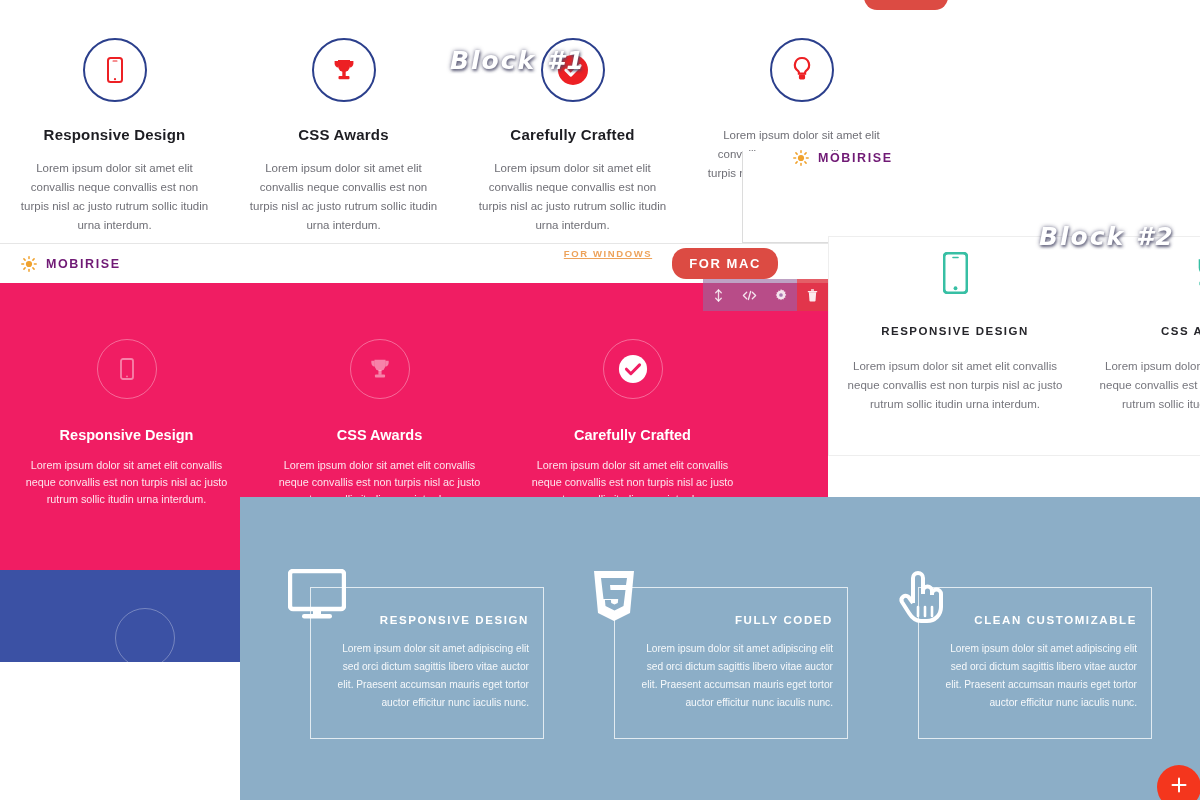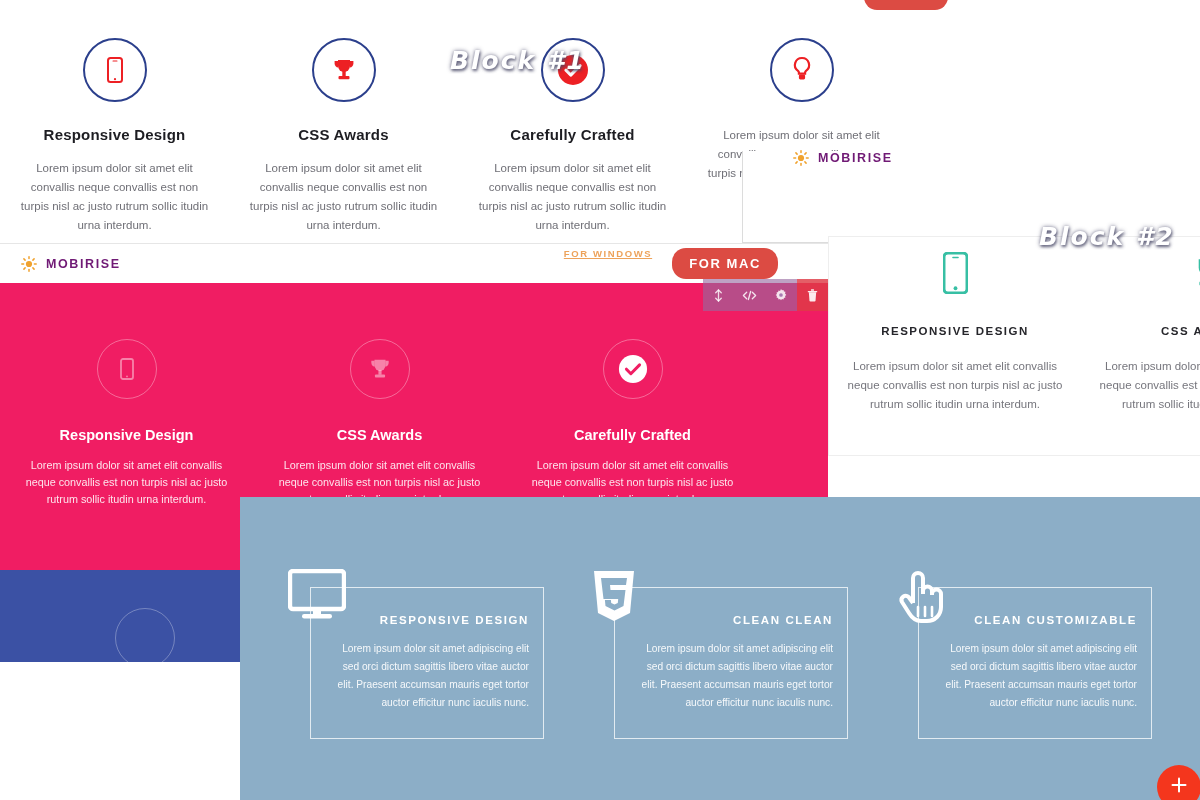--- a/index.html
+++ b/index.html
@@ -404,21 +404,21 @@
       </div>
 
       <div class="b4-col">
         <span class="b4-icon">
           <svg width="44" height="54" viewBox="0 0 44 54">
               <path d="M2 2h40l-4 42-16 8-16-8L2 2z" fill="#fff"></path>
               <path d="M9 9h26l-1 7H18l.5 5h15l-2 16-9 4.5-9-4.5-.6-6h6l.3 3 3.3 1.6 3.3-1.6.4-4H11.5L9 9z" fill="#8caec7"></path>
             </svg>
         </span>
         <div class="b4-box">
-          <div class="b4-title">CLEAN CLEAN</div>
+          <div class="b4-title">FULLY CODED</div>
           <div class="b4-text">Lorem ipsum dolor sit amet adipiscing elit sed orci dictum sagittis libero vitae auctor elit. Praesent accumsan mauris eget tortor auctor efficitur nunc iaculis nunc.</div>
         </div>
       </div>
 
       <div class="b4-col">
         <span class="b4-icon">
           <svg width="50" height="56" viewBox="0 0 50 56">
               <path d="M17 34V9a5 5 0 0 1 10 0v16" fill="none" stroke="#fff" stroke-width="4"></path>
               <path d="M27 25v-3a4.5 4.5 0 0 1 9 0v4" fill="none" stroke="#fff" stroke-width="4"></path>
               <path d="M36 26v-1a4.5 4.5 0 0 1 9 0v13c0 8-6 14-14 14h-6c-6 0-9-3-12-8l-7-11a4.2 4.2 0 0 1 6.6-5L17 34" fill="none" stroke="#fff" stroke-width="4" stroke-linejoin="round"></path>

